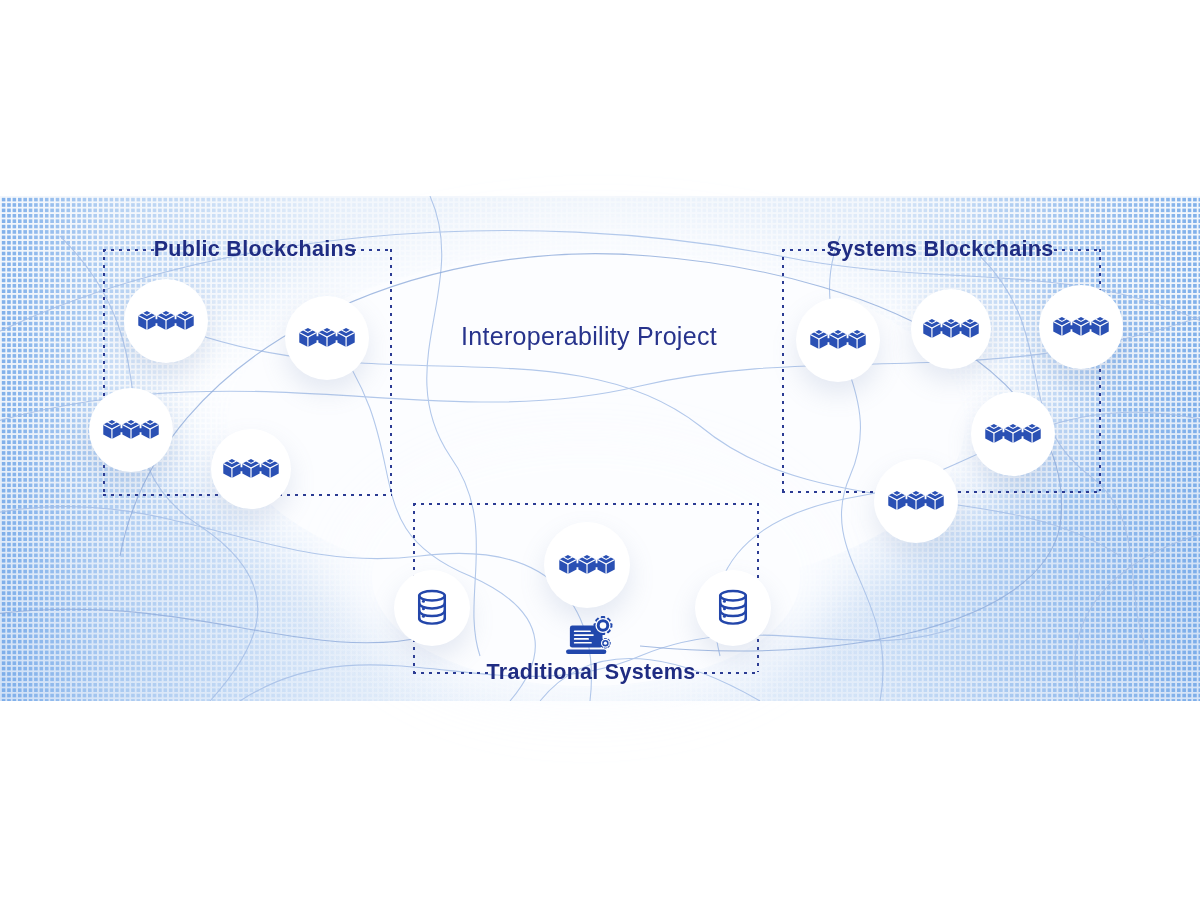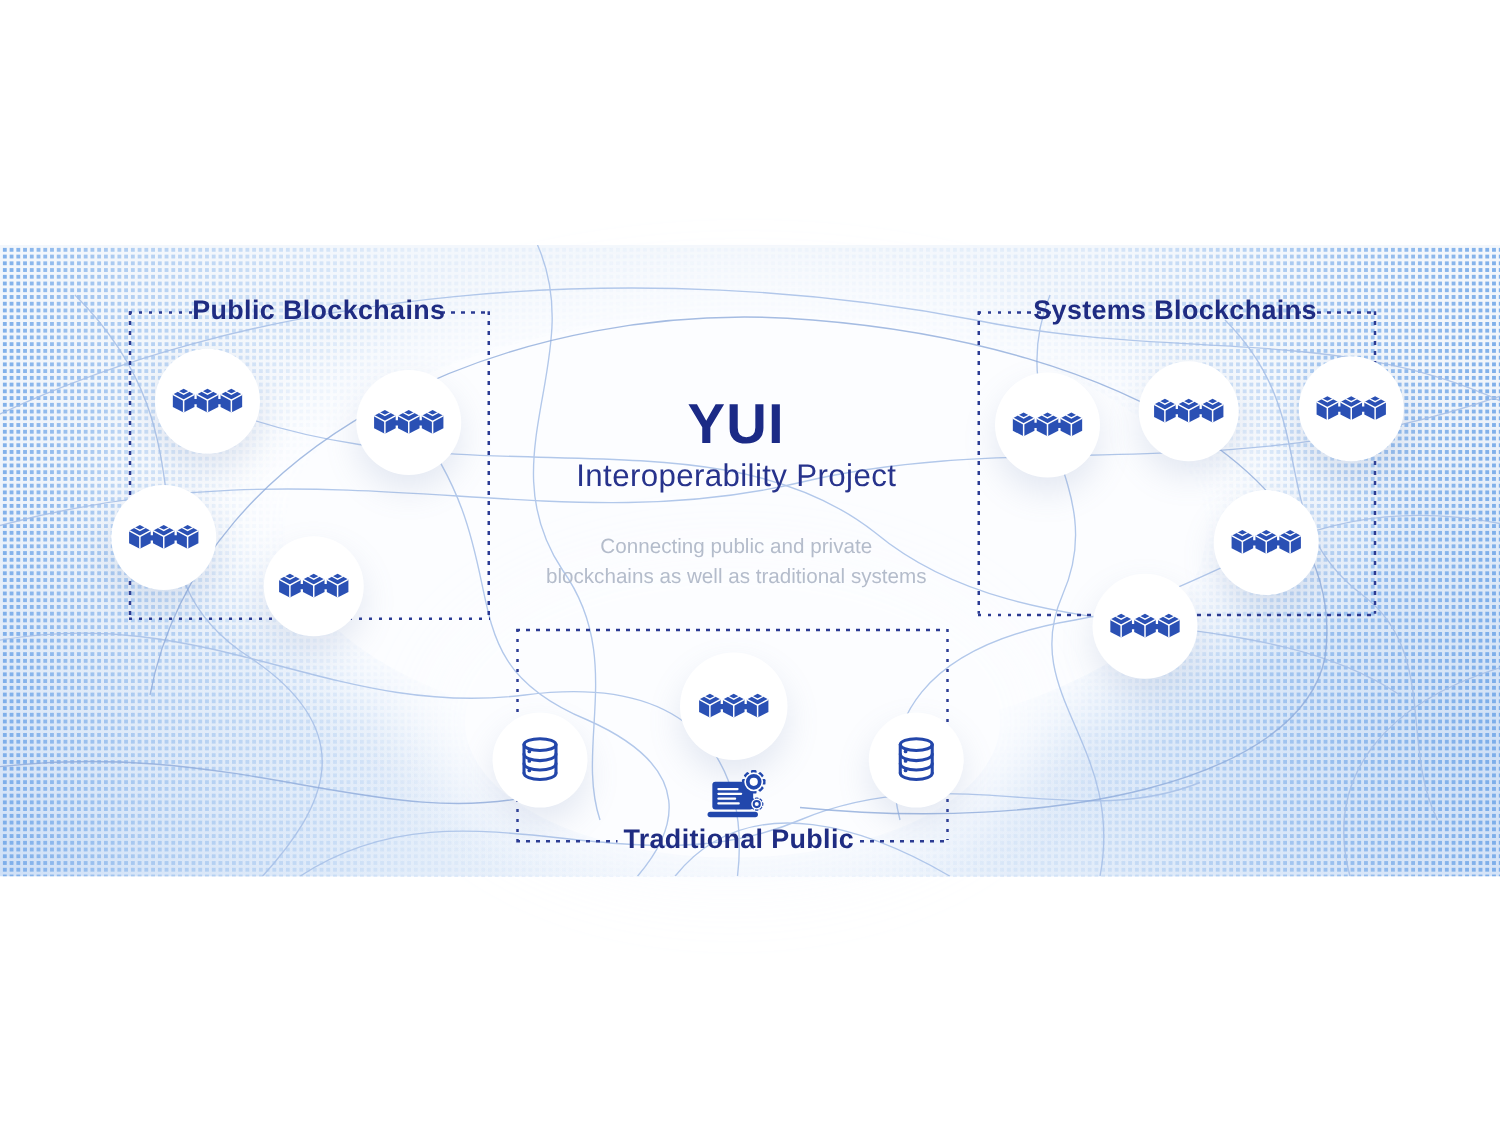--- a/index.html
+++ b/index.html
@@ -98,21 +98,21 @@
     <div class="dash-h" style="left:782px;top:491px;width:317px;"></div>
     <div class="box-label" style="left:940px;top:249px;">Systems Blockchains</div>
   </div>
 
   <div>
     <div class="dash-h" style="left:413px;top:503px;width:344px;"></div>
     <div class="dash-v" style="left:413px;top:503px;height:169px;"></div>
     <div class="dash-v" style="left:757px;top:503px;height:169px;"></div>
     <div class="dash-h" style="left:413px;top:672px;width:81px;"></div>
     <div class="dash-h" style="left:688px;top:672px;width:69px;"></div>
-    <div class="box-label" style="left:591px;top:672px;">Traditional Public</div>
+    <div class="box-label" style="left:591px;top:672px;">Traditional Systems</div>
   </div>
 
   <div class="node" style="left:124px;top:279px;width:84px;height:84px;">
   <svg width="60" height="40" viewBox="0 0 66 42">
     <g fill="#2a50b4">
       <rect x="19" y="19" width="9" height="4.6" rx="1"></rect>
       <rect x="40" y="19" width="9" height="4.6" rx="1"></rect>
       <g>
         <polygon points="12,10 21.5,15 21.5,26 12,31 2.5,26 2.5,15"></polygon>
         <path d="M2.5 15 L12 20 L21.5 15" fill="none" stroke="#fff" stroke-width="1.3"></path>
@@ -431,21 +431,16 @@
         <rect x="38.5" y="30" width="11" height="3" rx="0.8" transform="rotate(90 44 31.5)"></rect>
         <rect x="38.5" y="30" width="11" height="3" rx="0.8" transform="rotate(135 44 31.5)"></rect>
       </g>
       <circle cx="44" cy="31.5" r="4" fill="#2147ac" stroke="#fff" stroke-width="1.2"></circle>
       <circle cx="44" cy="31.5" r="1.7" fill="#fff"></circle>
     </g>
   </svg>
 </div>
 
   <div class="hero">
-    <div class="hero-title">YUI</div>
     <div class="hero-subtitle">Interoperability Project</div>
-    <div class="hero-tagline">
-      <div>Connecting public and private</div>
-      <div>blockchains as well as traditional systems</div>
-    </div>
   </div>
 
 </div>
 
 </body></html>

